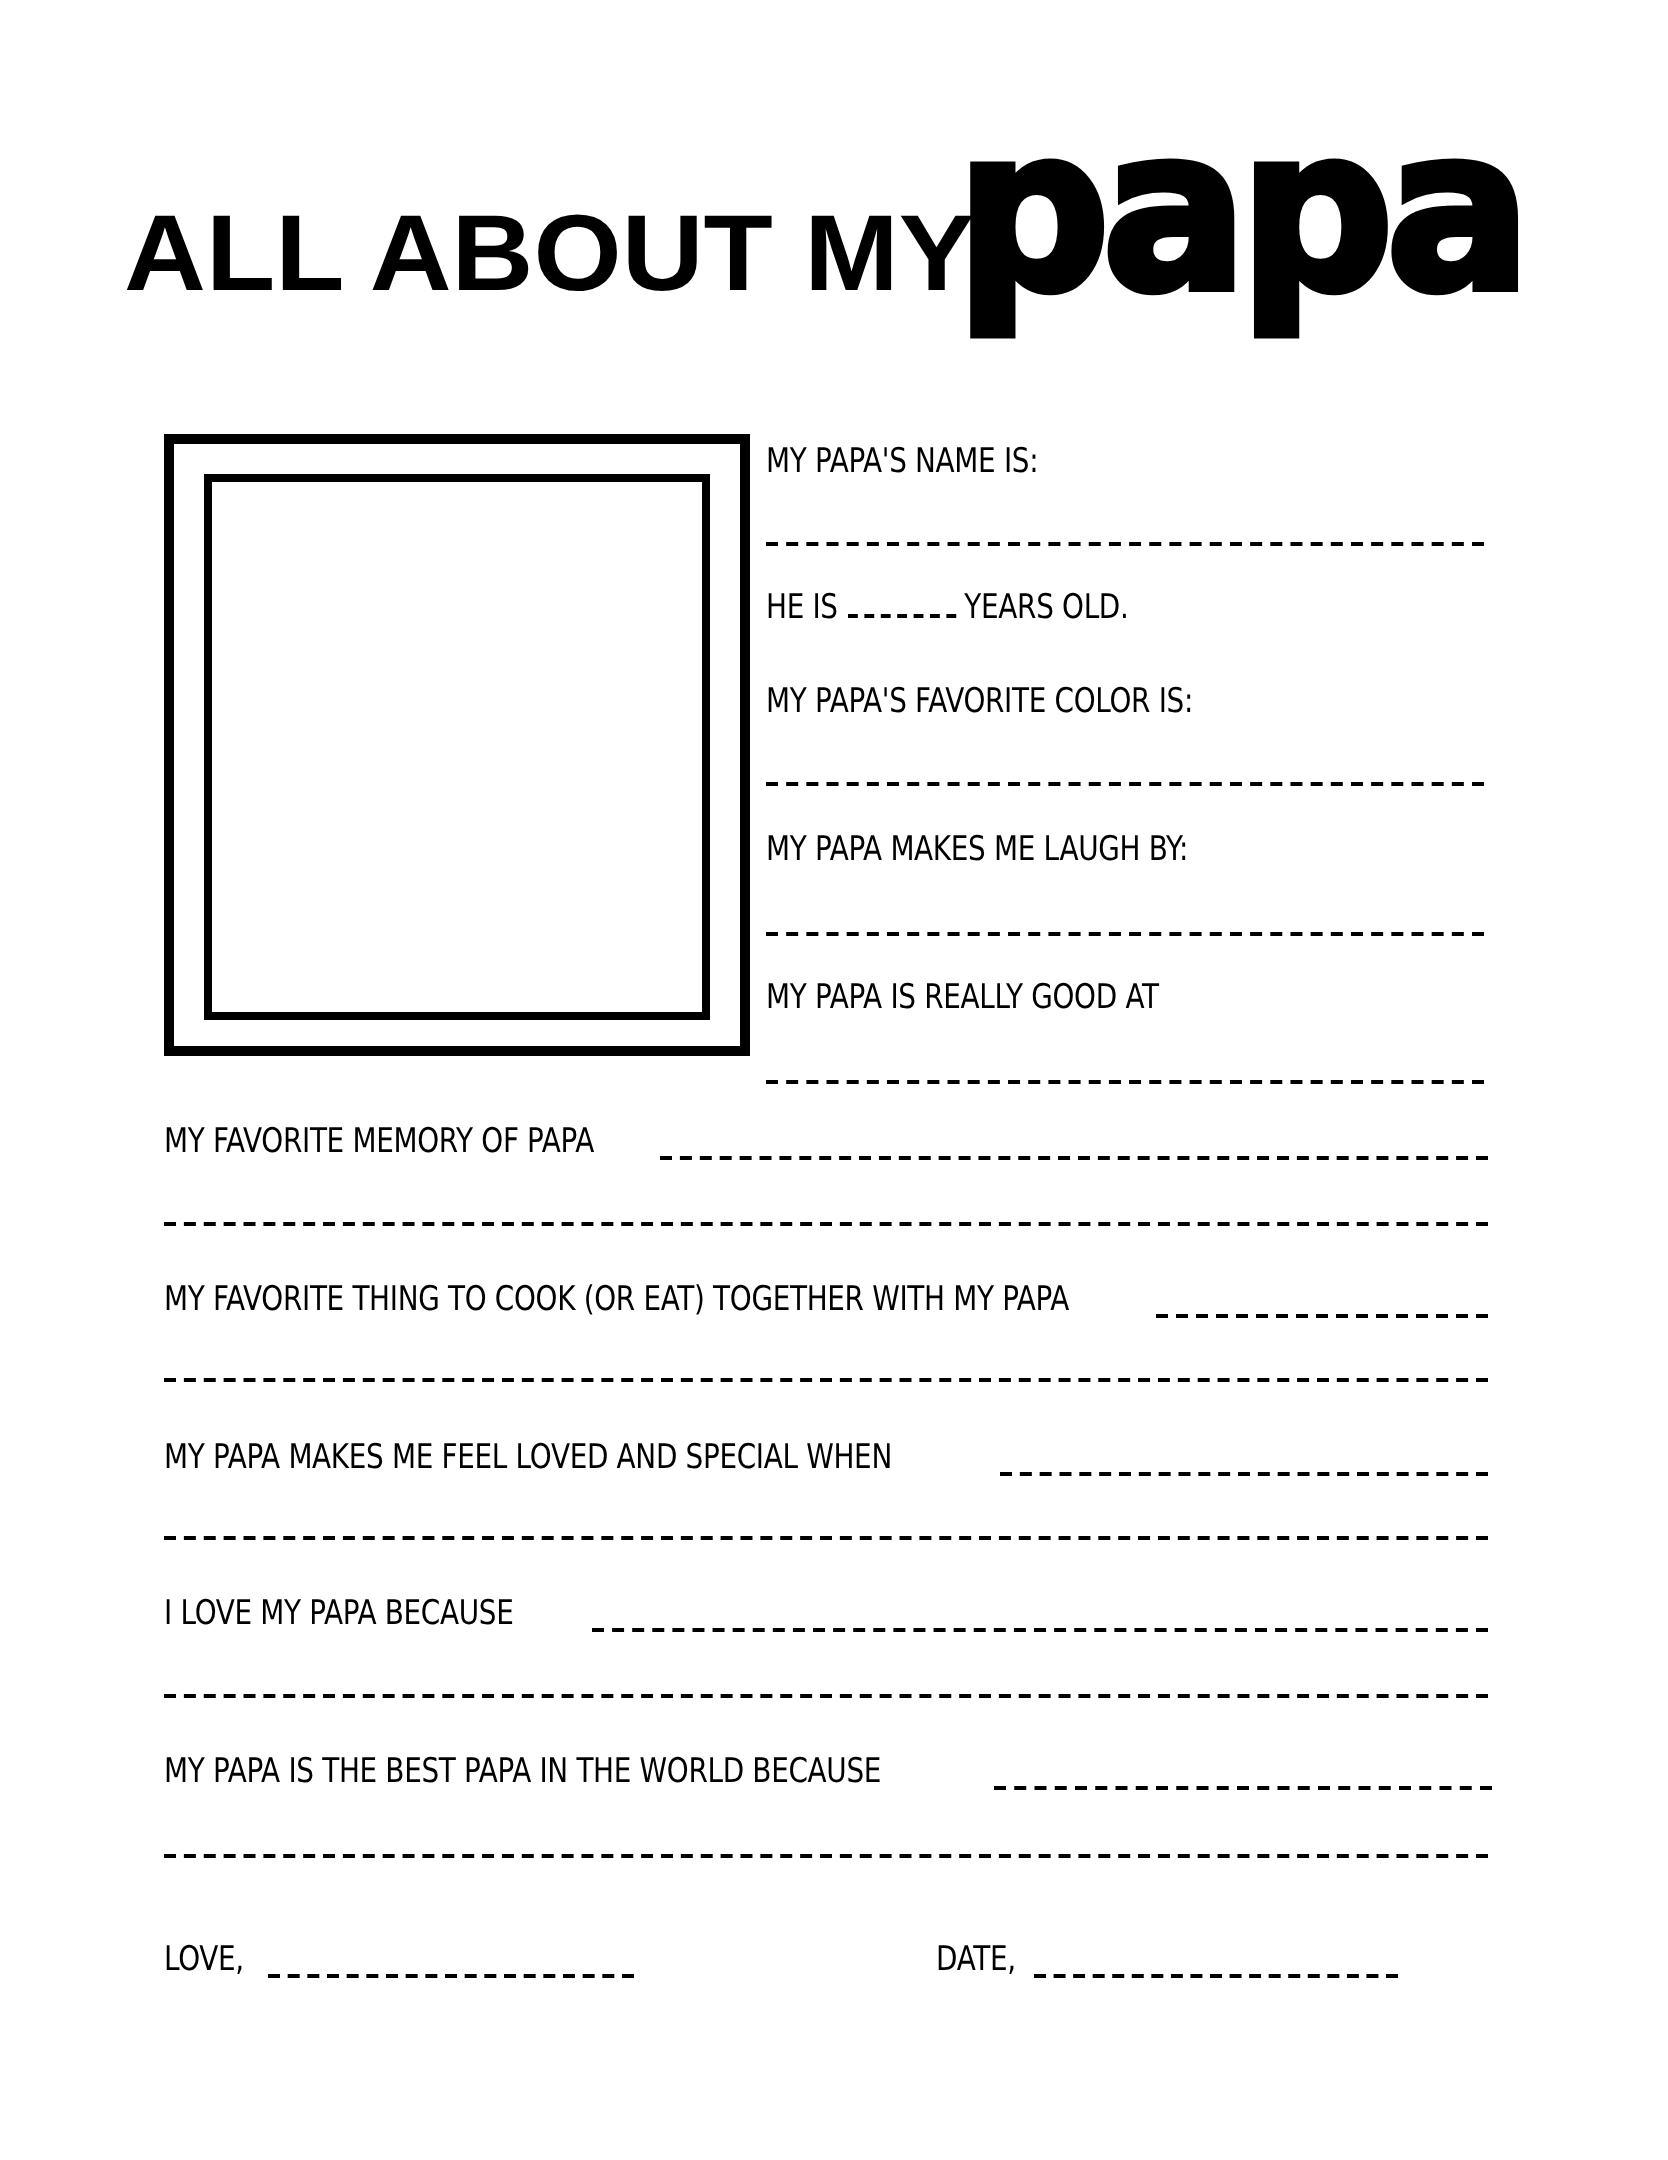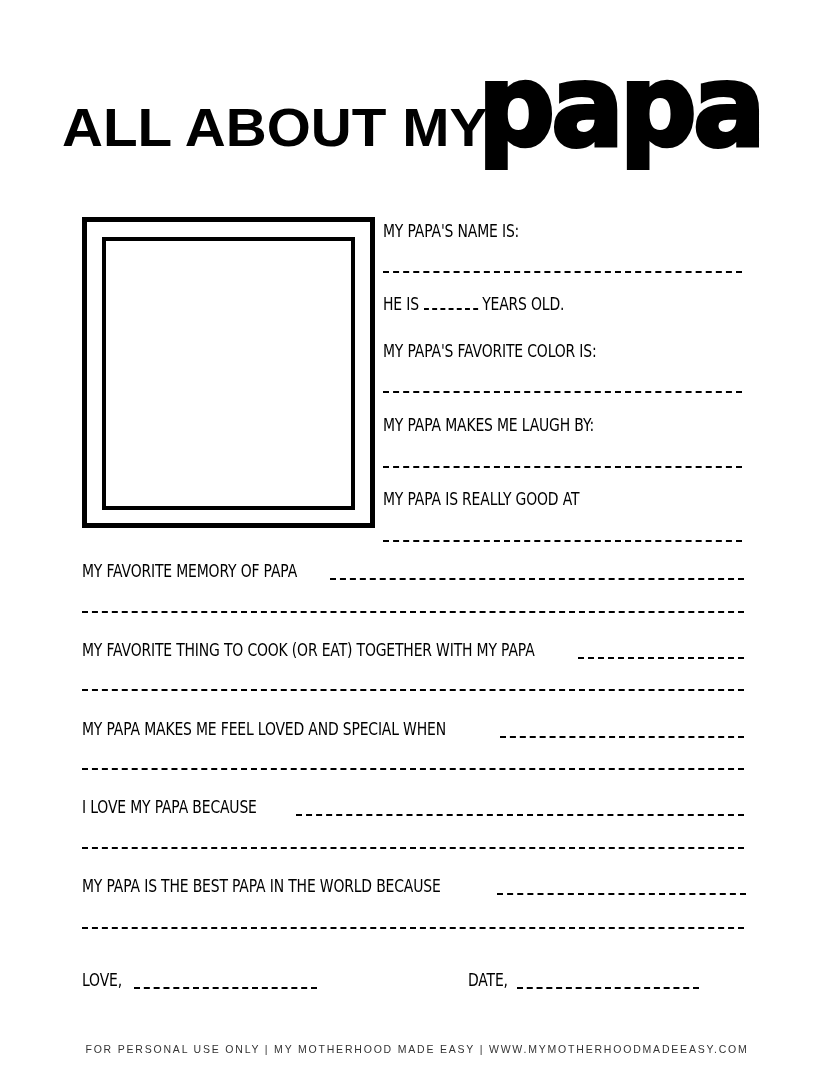--- a/index.html
+++ b/index.html
@@ -101,14 +101,13 @@
   <div class="label" style="left:82px; top:876px;">MY PAPA IS THE BEST PAPA IN THE WORLD BECAUSE</div>
   <div class="dash" style="left:497px; top:893px; width:249px;"></div>
   <div class="dash" style="left:82px; top:927px; width:662px;"></div>
 
   <div class="label" style="left:82px; top:970px;">LOVE,</div>
   <div class="dash" style="left:134px; top:987px; width:183px;"></div>
 
   <div class="label" style="left:468px; top:970px;">DATE,</div>
   <div class="dash" style="left:517px; top:987px; width:182px;"></div>
 
-  <div class="footer">FOR PERSONAL USE ONLY | MY MOTHERHOOD MADE EASY | WWW.MYMOTHERHOODMADEEASY.COM</div>
 </div>
 
 </body></html>

